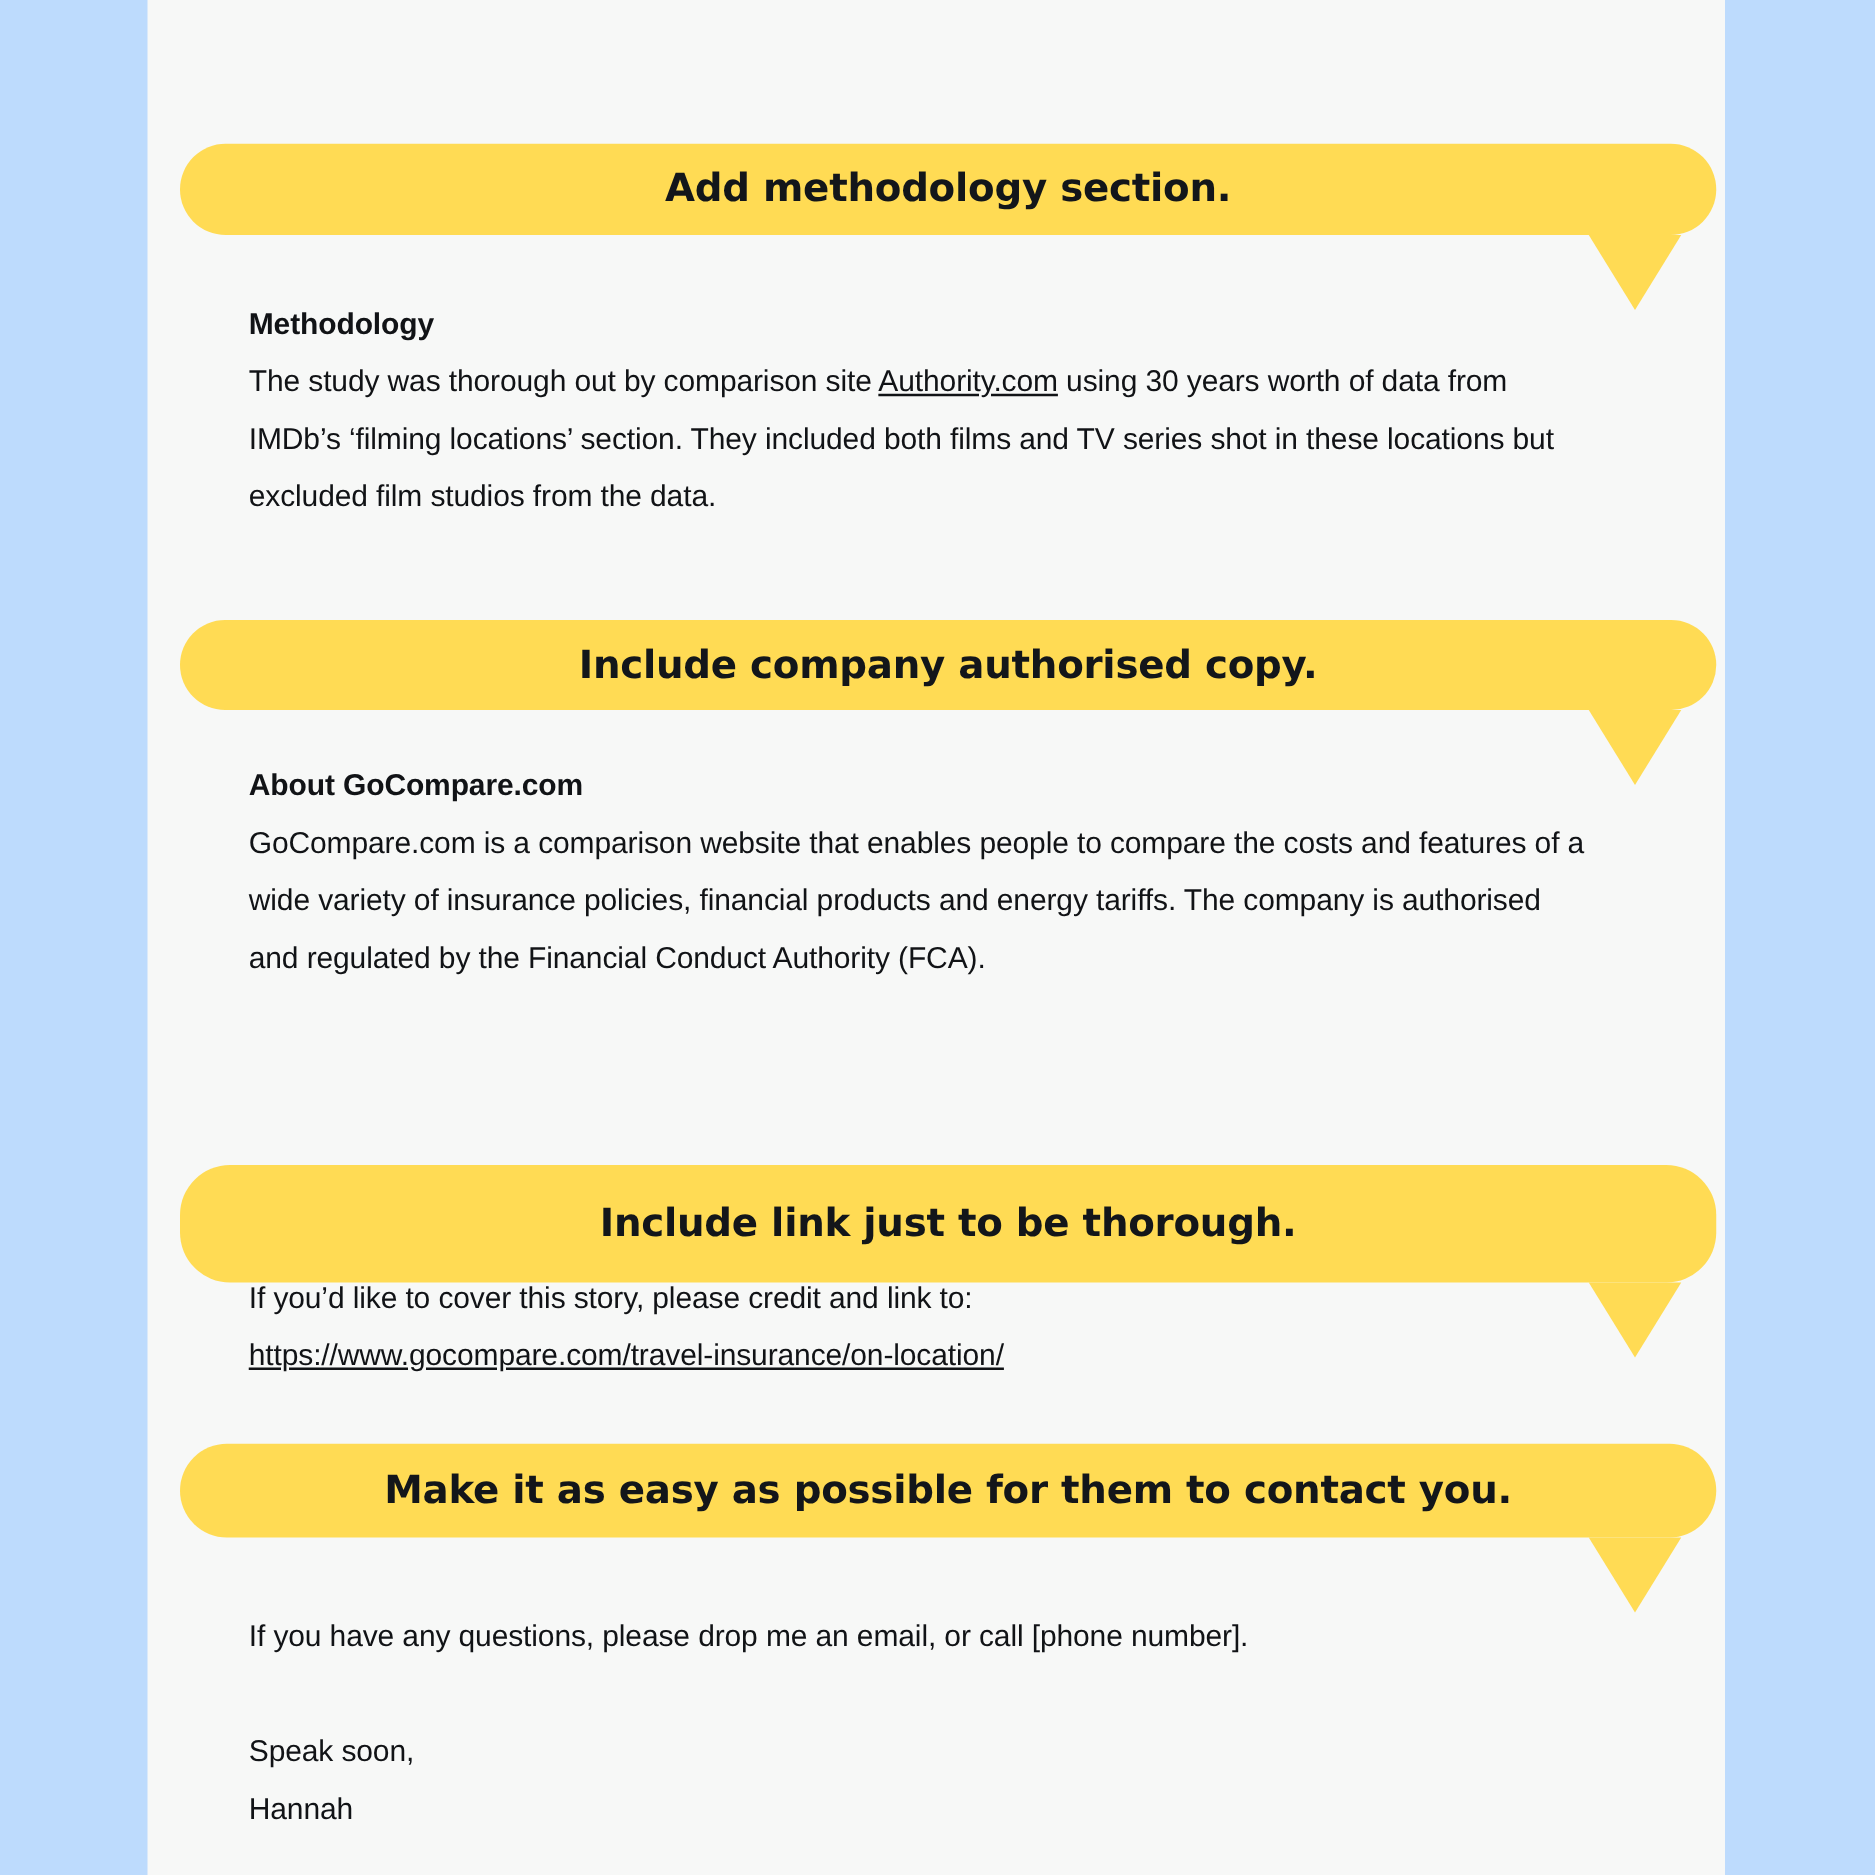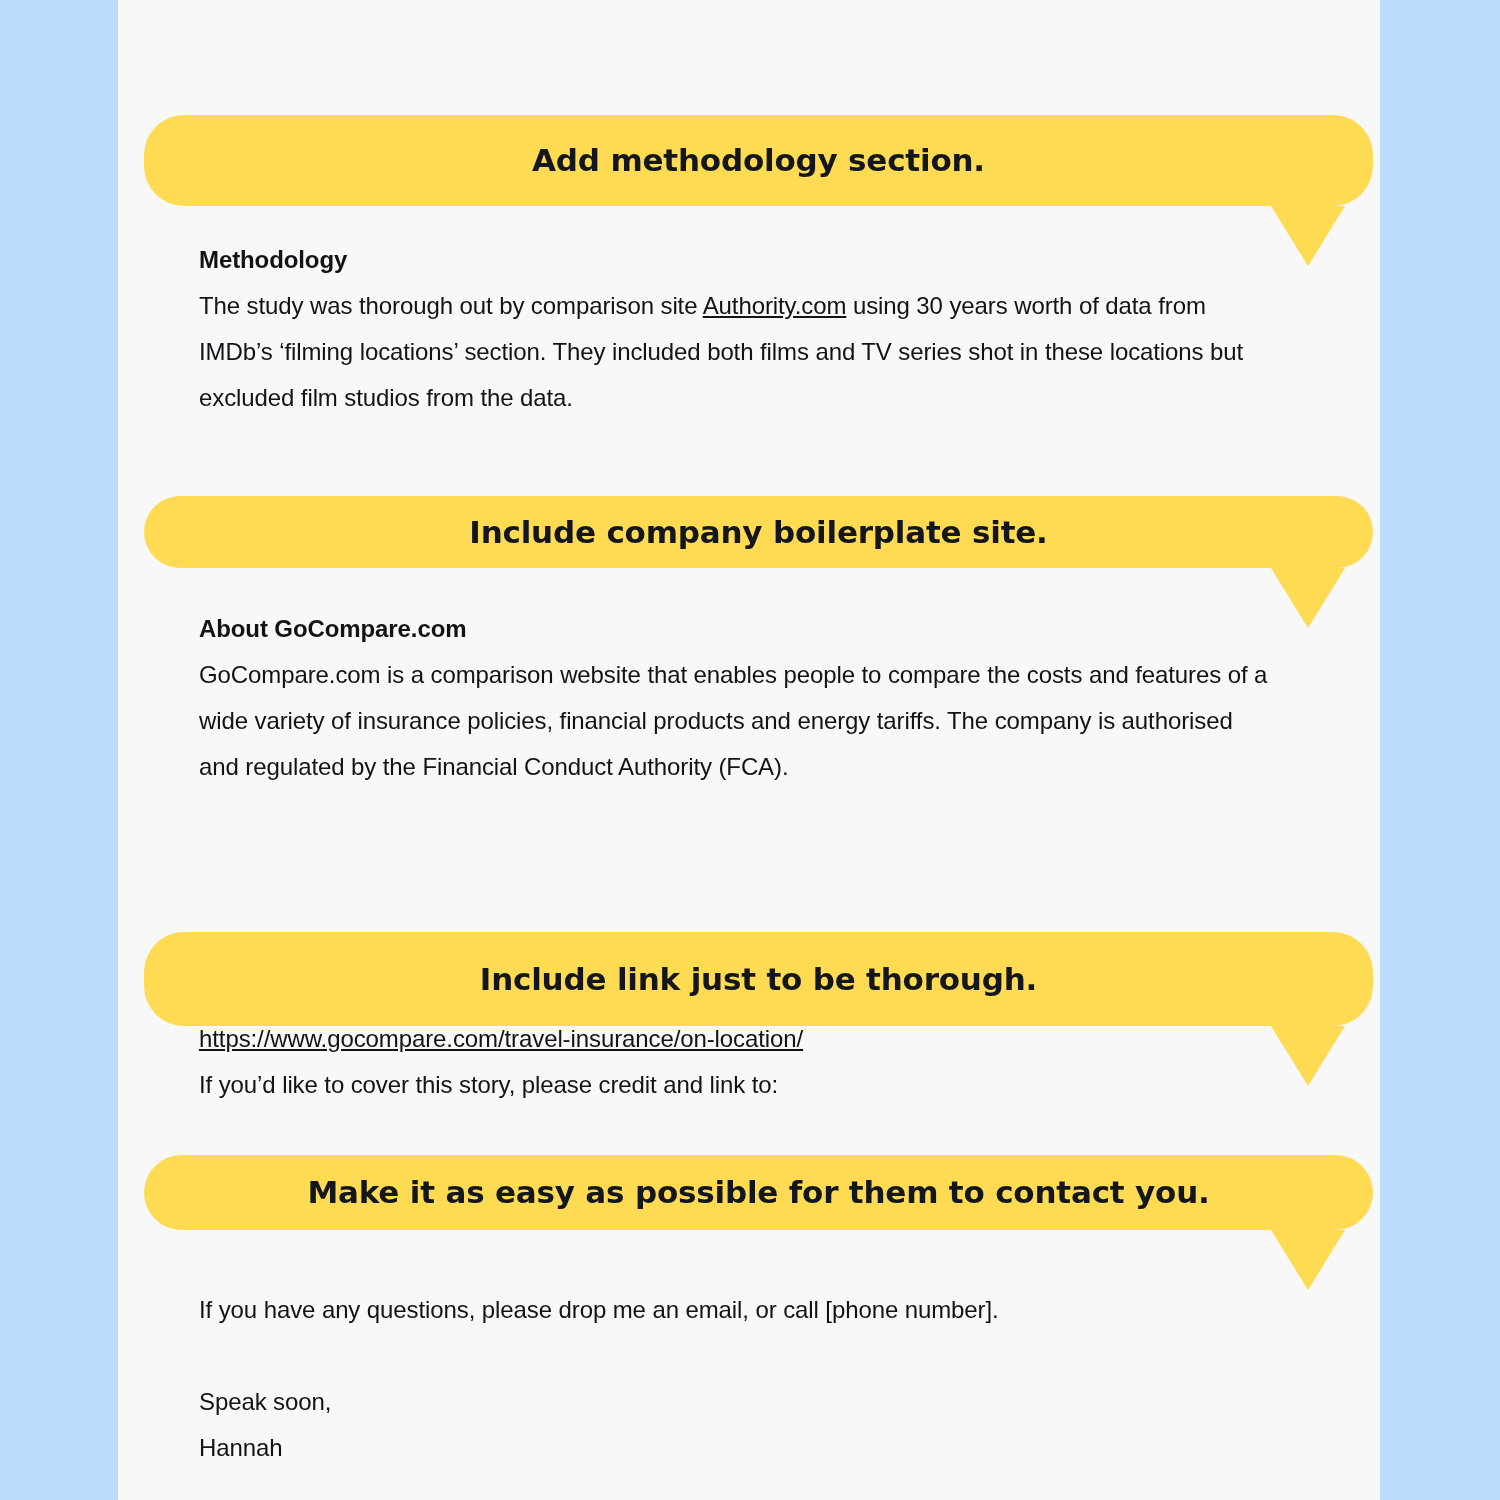--- a/index.html
+++ b/index.html
@@ -92,46 +92,46 @@
     display: block;
     height: 46px;
   }
 </style>
 </head>
 <body>
 
 <div class="page">
   <div class="sheet">
 
-    <div class="callout" style="top:115px;height:91px;">
+    <div class="callout" style="top:115px;height:73px;">
       <span class="callout-label">Add methodology section.</span>
       <span class="callout-tail"></span>
     </div>
 
     <div class="block" style="top:237px;">
       <p><span class="heading">Methodology</span><span>The study was thorough out by comparison site </span><a class="link" href="#">Authority.com</a><span> using 30 years worth of data from IMDb’s ‘filming locations’ section. They included both films and TV series shot in these locations but excluded film studios from the data.</span></p>
     </div>
 
     <div class="callout" style="top:496px;height:72px;">
-      <span class="callout-label">Include company boilerplate site.</span>
+      <span class="callout-label">Include company authorised copy.</span>
       <span class="callout-tail"></span>
     </div>
 
     <div class="block" style="top:606px;">
       <p><span class="heading">About GoCompare.com</span><span>GoCompare.com is a comparison website that enables people to compare the costs and features of a wide variety of insurance policies, financial products and energy tariffs. The company is authorised and regulated by the Financial Conduct Authority (FCA).</span></p>
     </div>
 
     <div class="callout" style="top:901px;height:94px;margin-top:31px;">
       <span class="callout-label">Include link just to be thorough.</span>
       <span class="callout-tail"></span>
     </div>
 
     <div class="block" style="top:1016px;">
+      <p><span>If you’d like to cover this story, please credit and link to:</span></p>
       <p><a class="link" href="#">https://www.gocompare.com/travel-insurance/on-location/</a></p>
-      <p><span>If you’d like to cover this story, please credit and link to:</span></p>
     </div>
 
     <div class="callout" style="top:1155px;height:75px;">
       <span class="callout-label">Make it as easy as possible for them to contact you.</span>
       <span class="callout-tail"></span>
     </div>
 
     <div class="block" style="top:1248px;margin-top:39px;">
       <p><span>If you have any questions, please drop me an email, or call [phone number].</span></p>
       <span class="spacer-line"></span>

